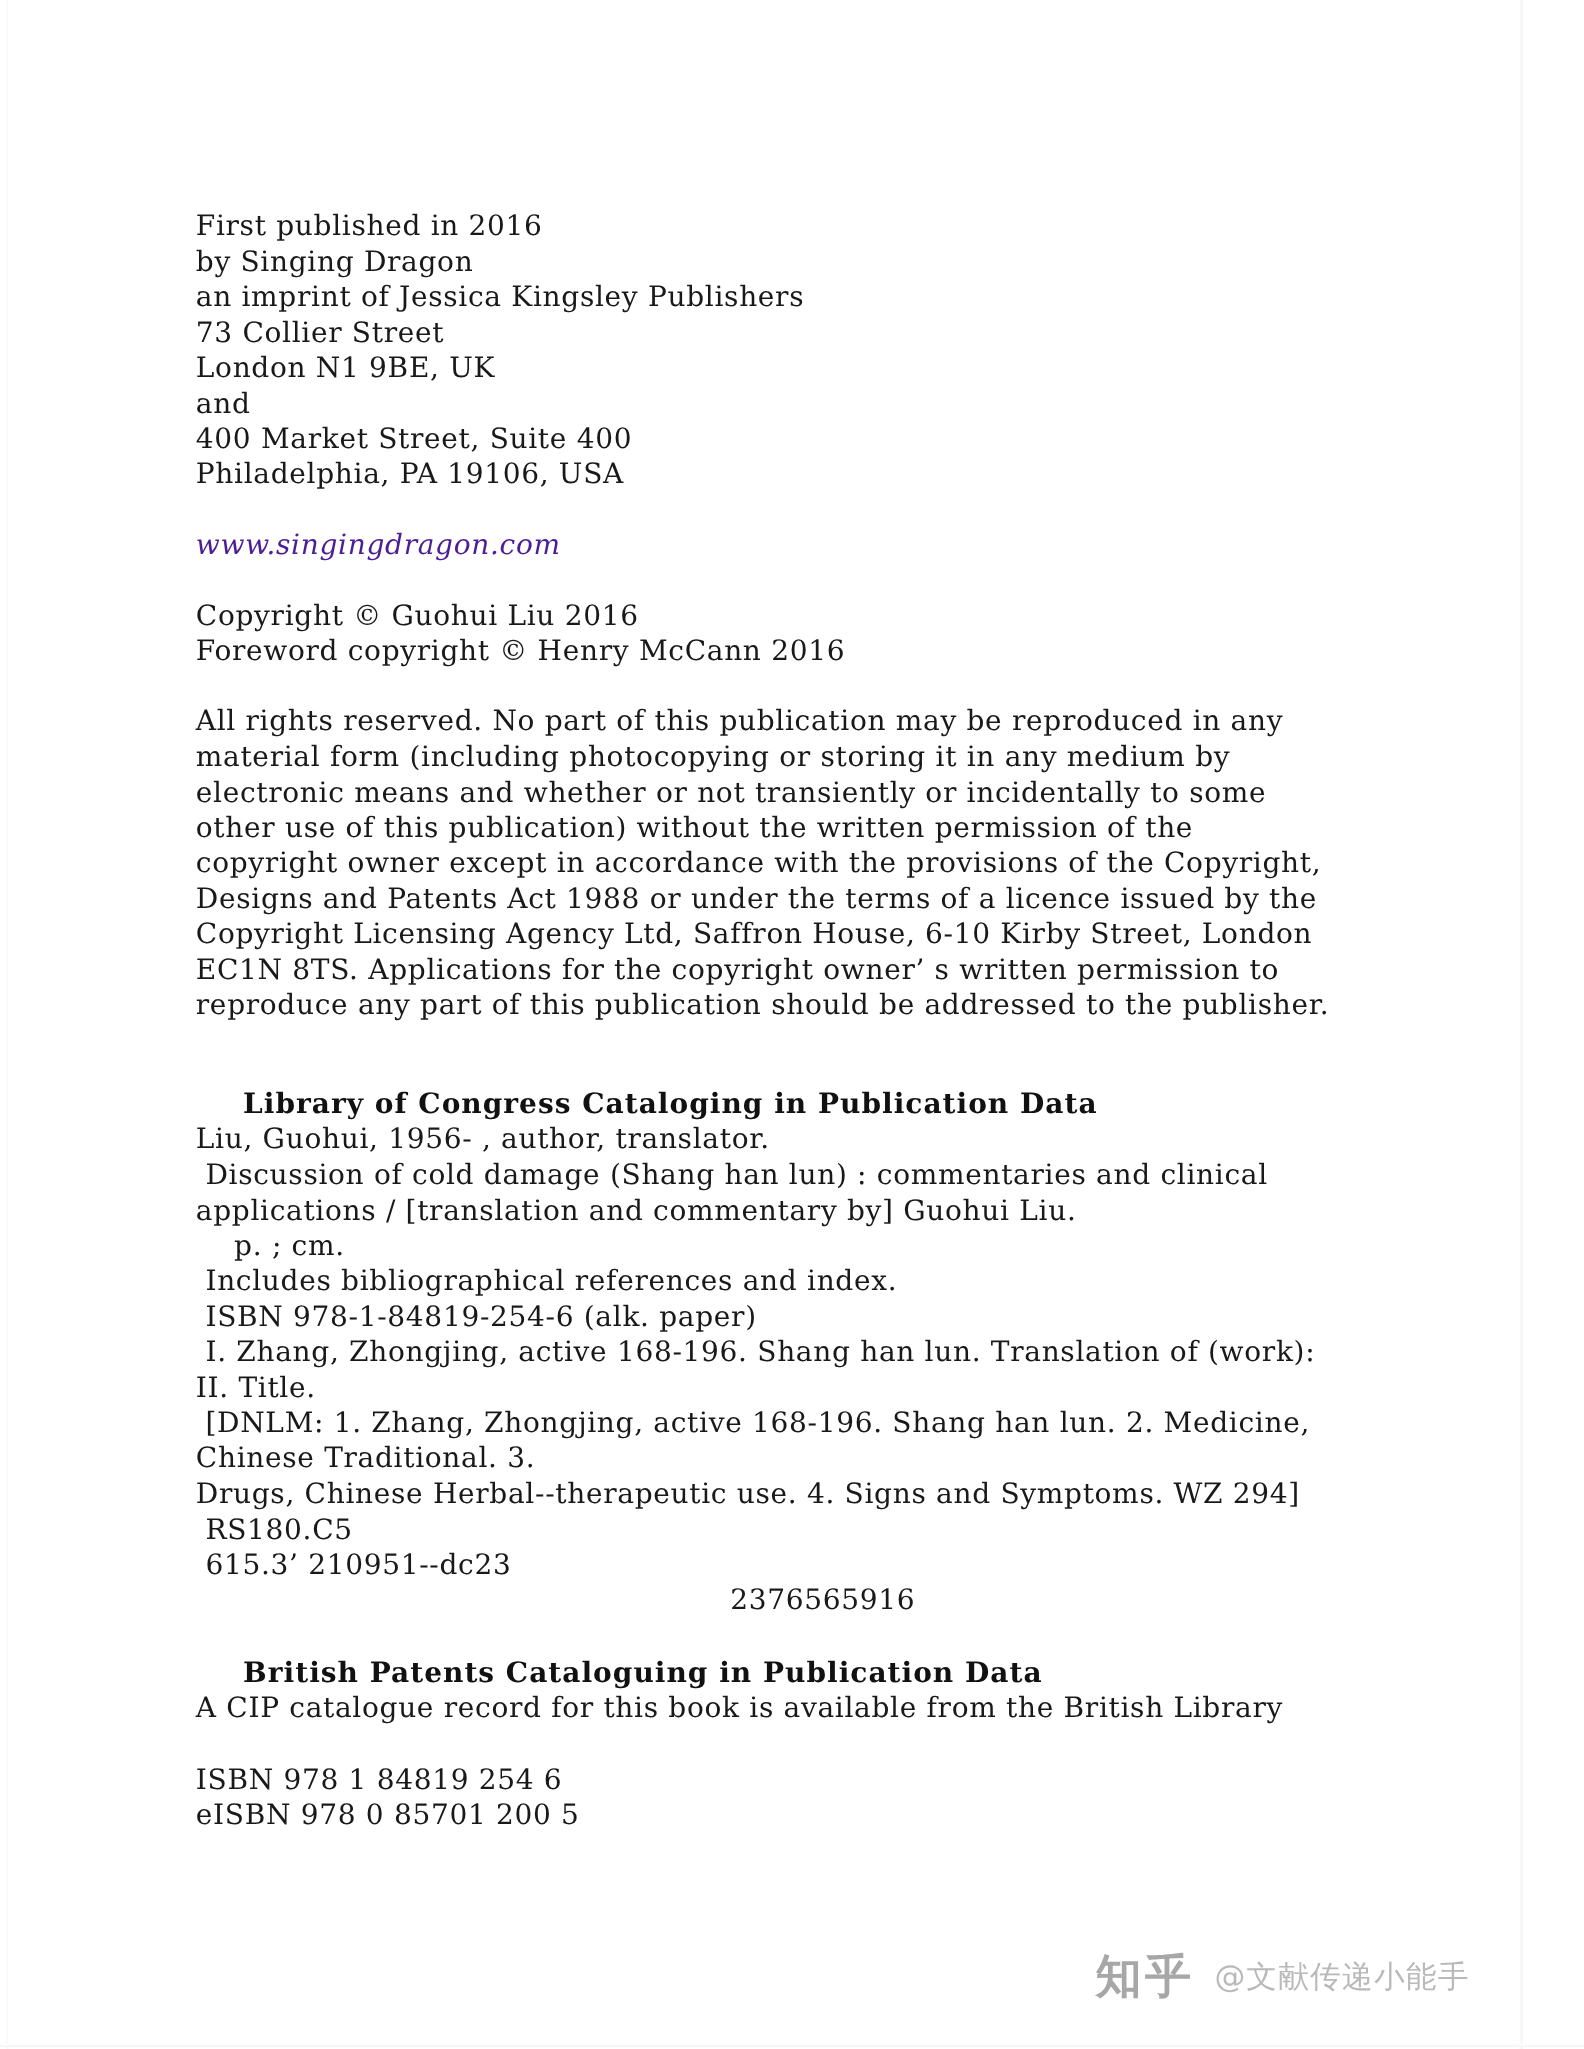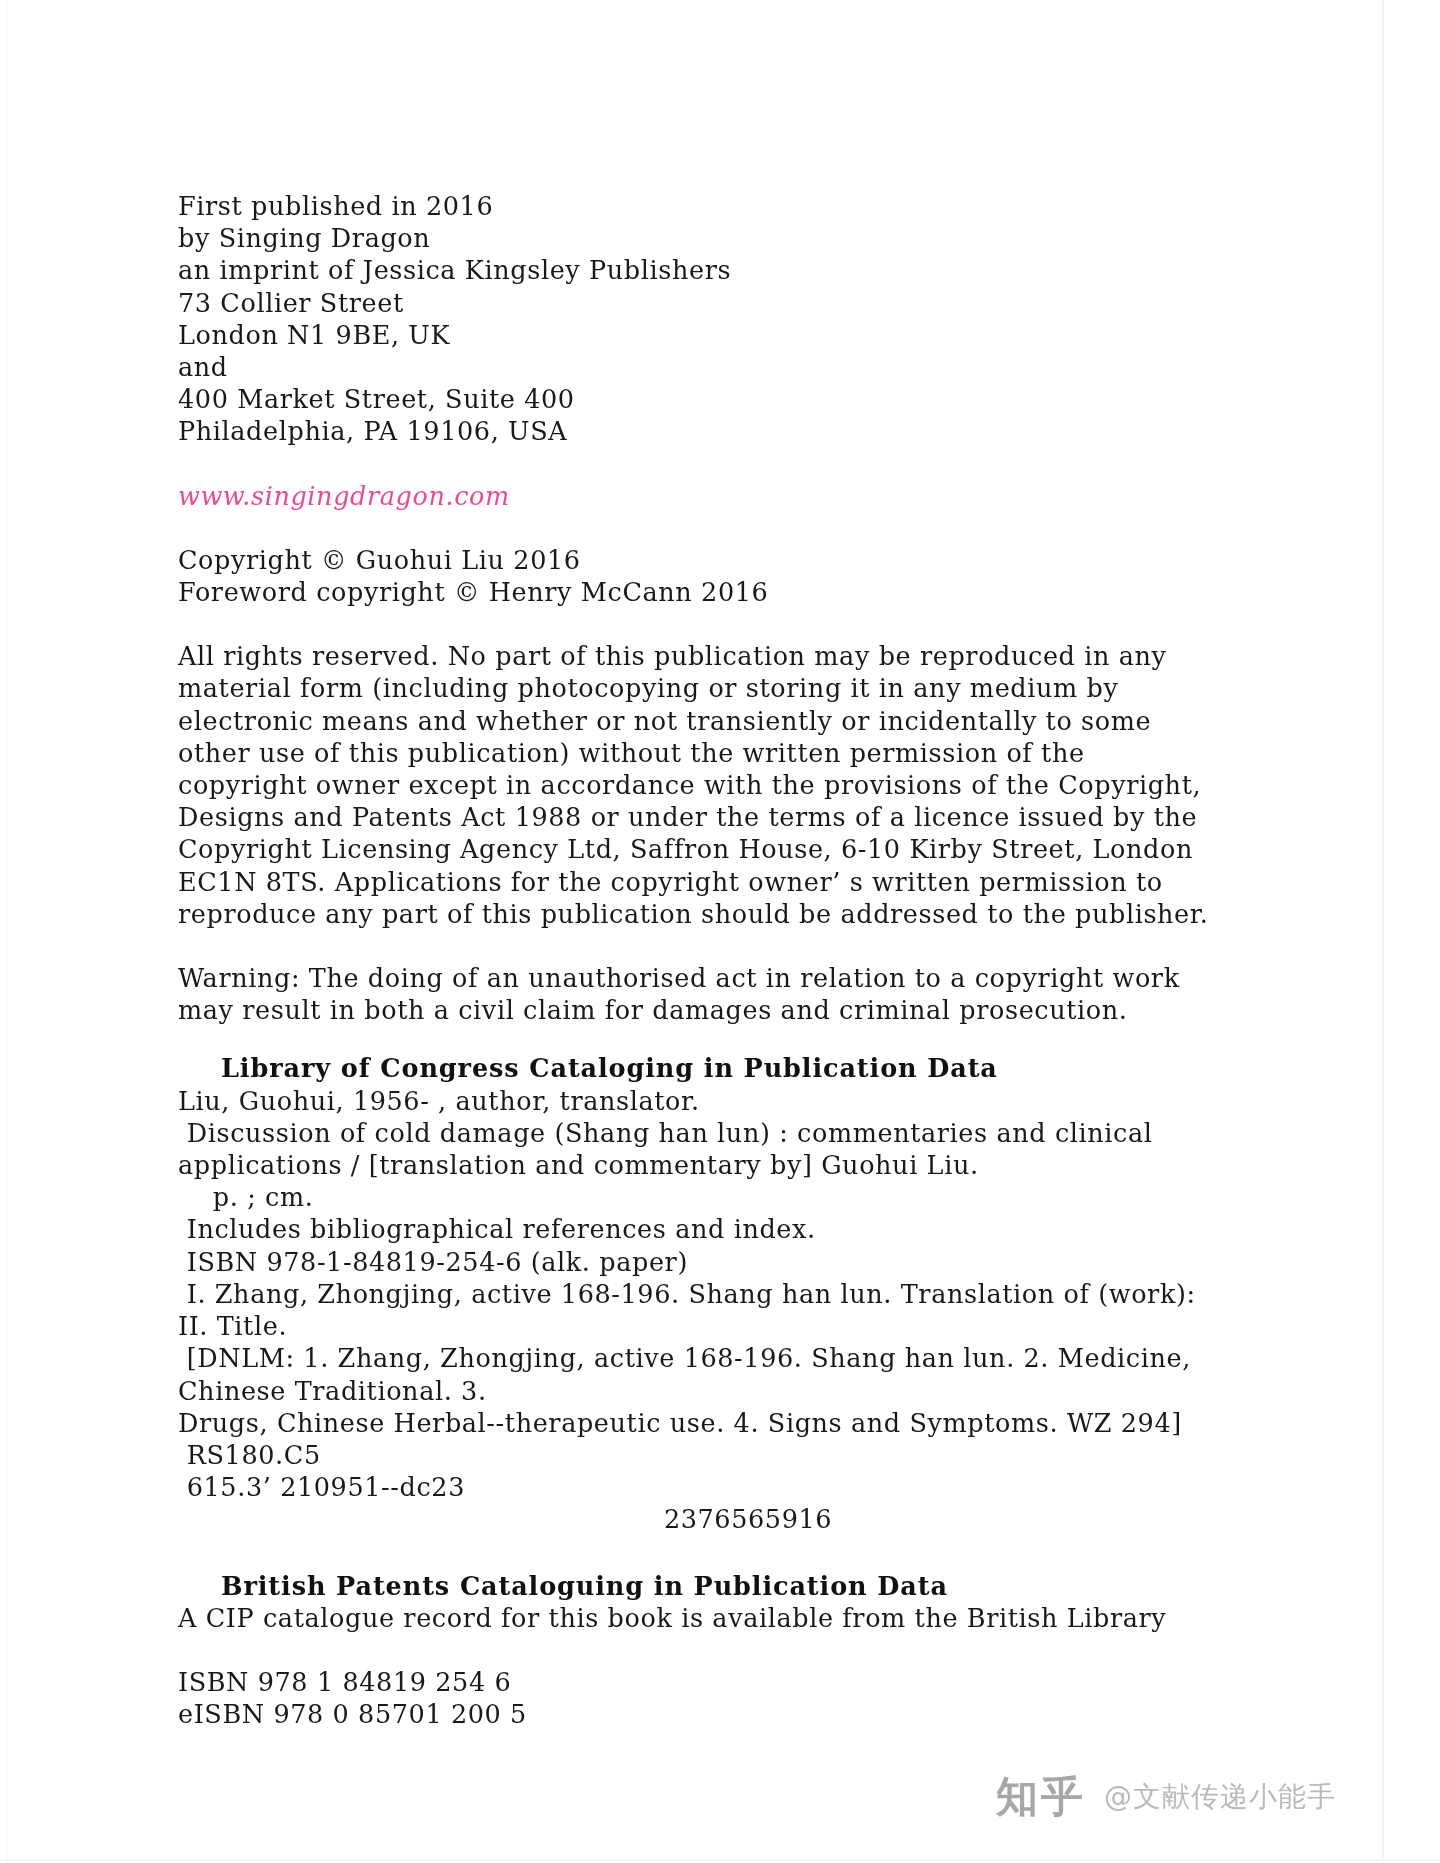--- a/index.html
+++ b/index.html
@@ -65,21 +65,21 @@
     letter-spacing: 0.6px;
     white-space: pre-wrap;
     color: #191919;
   }
 
   .gap-sm { height: 26px; }
   .gap-md { height: 32px; }
   .gap-lg { height: 34px; }
 
   .url {
-    color: #ec4899;
+    color: #4c1d95;
     font-style: italic;
     font-size: 25.5px;
     line-height: 32.2px;
     letter-spacing: 0.6px;
   }
 
   .bold-head {
     font-weight: bold;
     font-size: 25.5px;
     line-height: 32.2px;
@@ -156,22 +156,20 @@
 electronic means and whether or not transiently or incidentally to some
 other use of this publication) without the written permission of the
 copyright owner except in accordance with the provisions of the Copyright,
 Designs and Patents Act 1988 or under the terms of a licence issued by the
 Copyright Licensing Agency Ltd, Saffron House, 6-10 Kirby Street, London
 EC1N 8TS. Applications for the copyright owner’ s written permission to
 reproduce any part of this publication should be addressed to the publisher.</div>
 
     <div class="gap-md"></div>
 
-    <div class="blk">Warning: The doing of an unauthorised act in relation to a copyright work
-may result in both a civil claim for damages and criminal prosecution.</div>
 
     <div class="gap-sm"></div>
 
     <div class="bold-head">Library of Congress Cataloging in Publication Data</div>
 
     <div class="blk">Liu, Guohui, 1956- , author, translator.
  Discussion of cold damage (Shang han lun) : commentaries and clinical
 applications / [translation and commentary by] Guohui Liu.
     p. ; cm.
  Includes bibliographical references and index.

